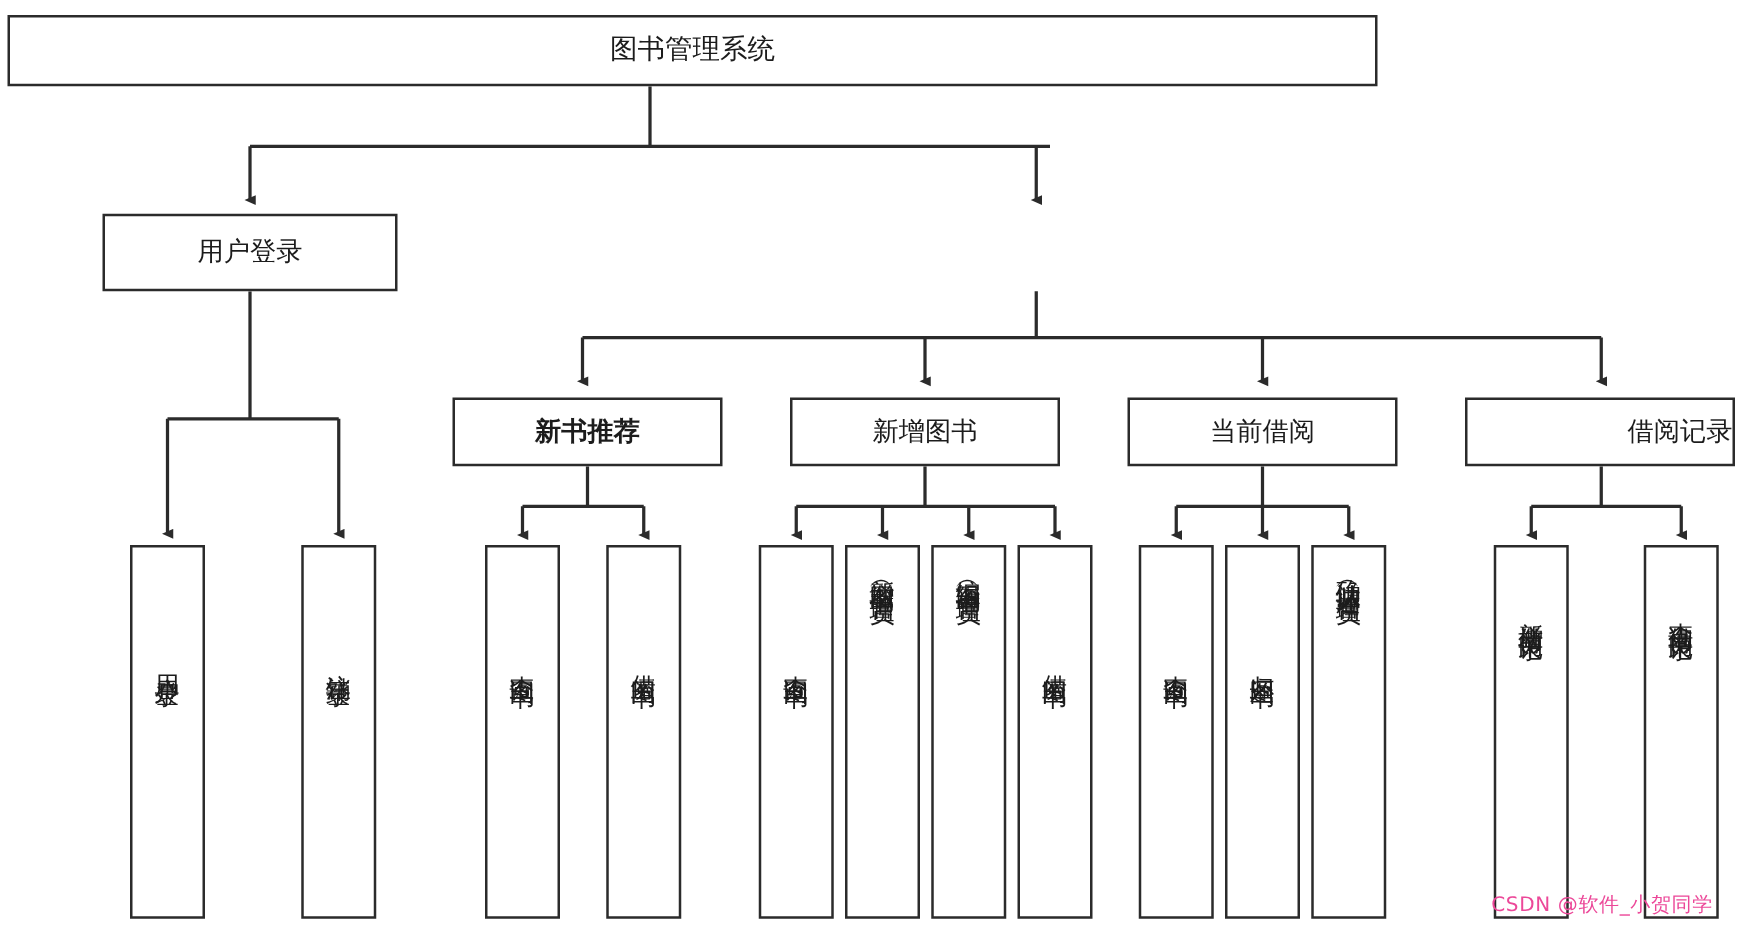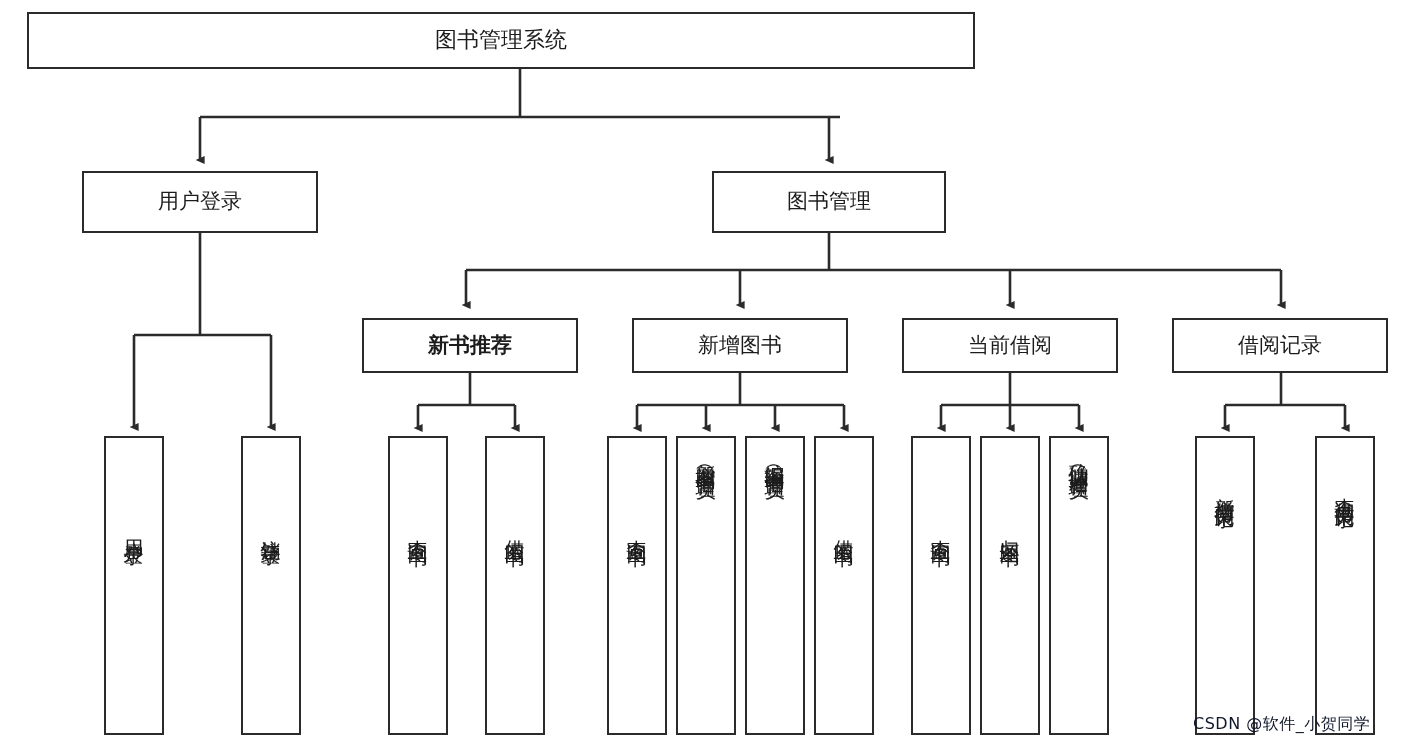--- a/index.html
+++ b/index.html
@@ -60,21 +60,21 @@
     letter-spacing: 2.5px;
     line-height: 1;
     white-space: normal;
     max-height: 266px;
   }
   .watermark {
     position: absolute;
     left: 1193px;
     top: 714px;
     font-size: 16px;
-    color: #0f172a;
+    color: #ec4899;
     letter-spacing: 0.5px;
     z-index: 3;
     white-space: nowrap;
     pointer-events: none;
   }
 </style>
 </head>
 <body>
 
 <div id="diagram">
@@ -122,41 +122,38 @@
       <path d="M 1010 405 L 1010 428" marker-end="url(#arrow)"></path>
       <path d="M 1079 405 L 1079 428" marker-end="url(#arrow)"></path>
 
       <path d="M 1281 373 L 1281 405"></path>
       <path d="M 1225 405 L 1345 405"></path>
       <path d="M 1225 405 L 1225 428" marker-end="url(#arrow)"></path>
       <path d="M 1345 405 L 1345 428" marker-end="url(#arrow)"></path>
     </g>
   </svg>
 
-  <div class="node root horizontal" style="left:27px; top:12px; width:948px; height:57px;">
+  <div class="node root horizontal" style="left:6px; top:12px; width:1096px; height:57px;">
     <span class="node-label">图书管理系统</span>
   </div>
 
   <div class="node horizontal" style="left:82px; top:171px; width:236px; height:62px;">
     <span class="node-label">用户登录</span>
   </div>
-  <div class="node horizontal" style="left:712px; top:171px; width:234px; height:62px;">
-    <span class="node-label">图书管理</span>
-  </div>
 
   <div class="node horizontal" style="left:362px; top:318px; width:216px; height:55px;font-weight:bold;">
     <span class="node-label">新书推荐</span>
   </div>
   <div class="node horizontal" style="left:632px; top:318px; width:216px; height:55px;">
     <span class="node-label">新增图书</span>
   </div>
   <div class="node horizontal" style="left:902px; top:318px; width:216px; height:55px;">
     <span class="node-label">当前借阅</span>
   </div>
-  <div class="node horizontal" style="left:1172px; top:318px; width:216px; height:55px;">
+  <div class="node horizontal" style="left:1172px; top:318px; width:216px; height:55px;justify-content:flex-end;">
     <span class="node-label">借阅记录</span>
   </div>
 
   <div class="node vertical" style="left:104px; top:436px; width:60px; height:299px; padding-top:86px;">
     <span class="node-label">用户登录</span>
   </div>
   <div class="node vertical" style="left:241px; top:436px; width:60px; height:299px; padding-top:86px;">
     <span class="node-label">注销登录</span>
   </div>
 

